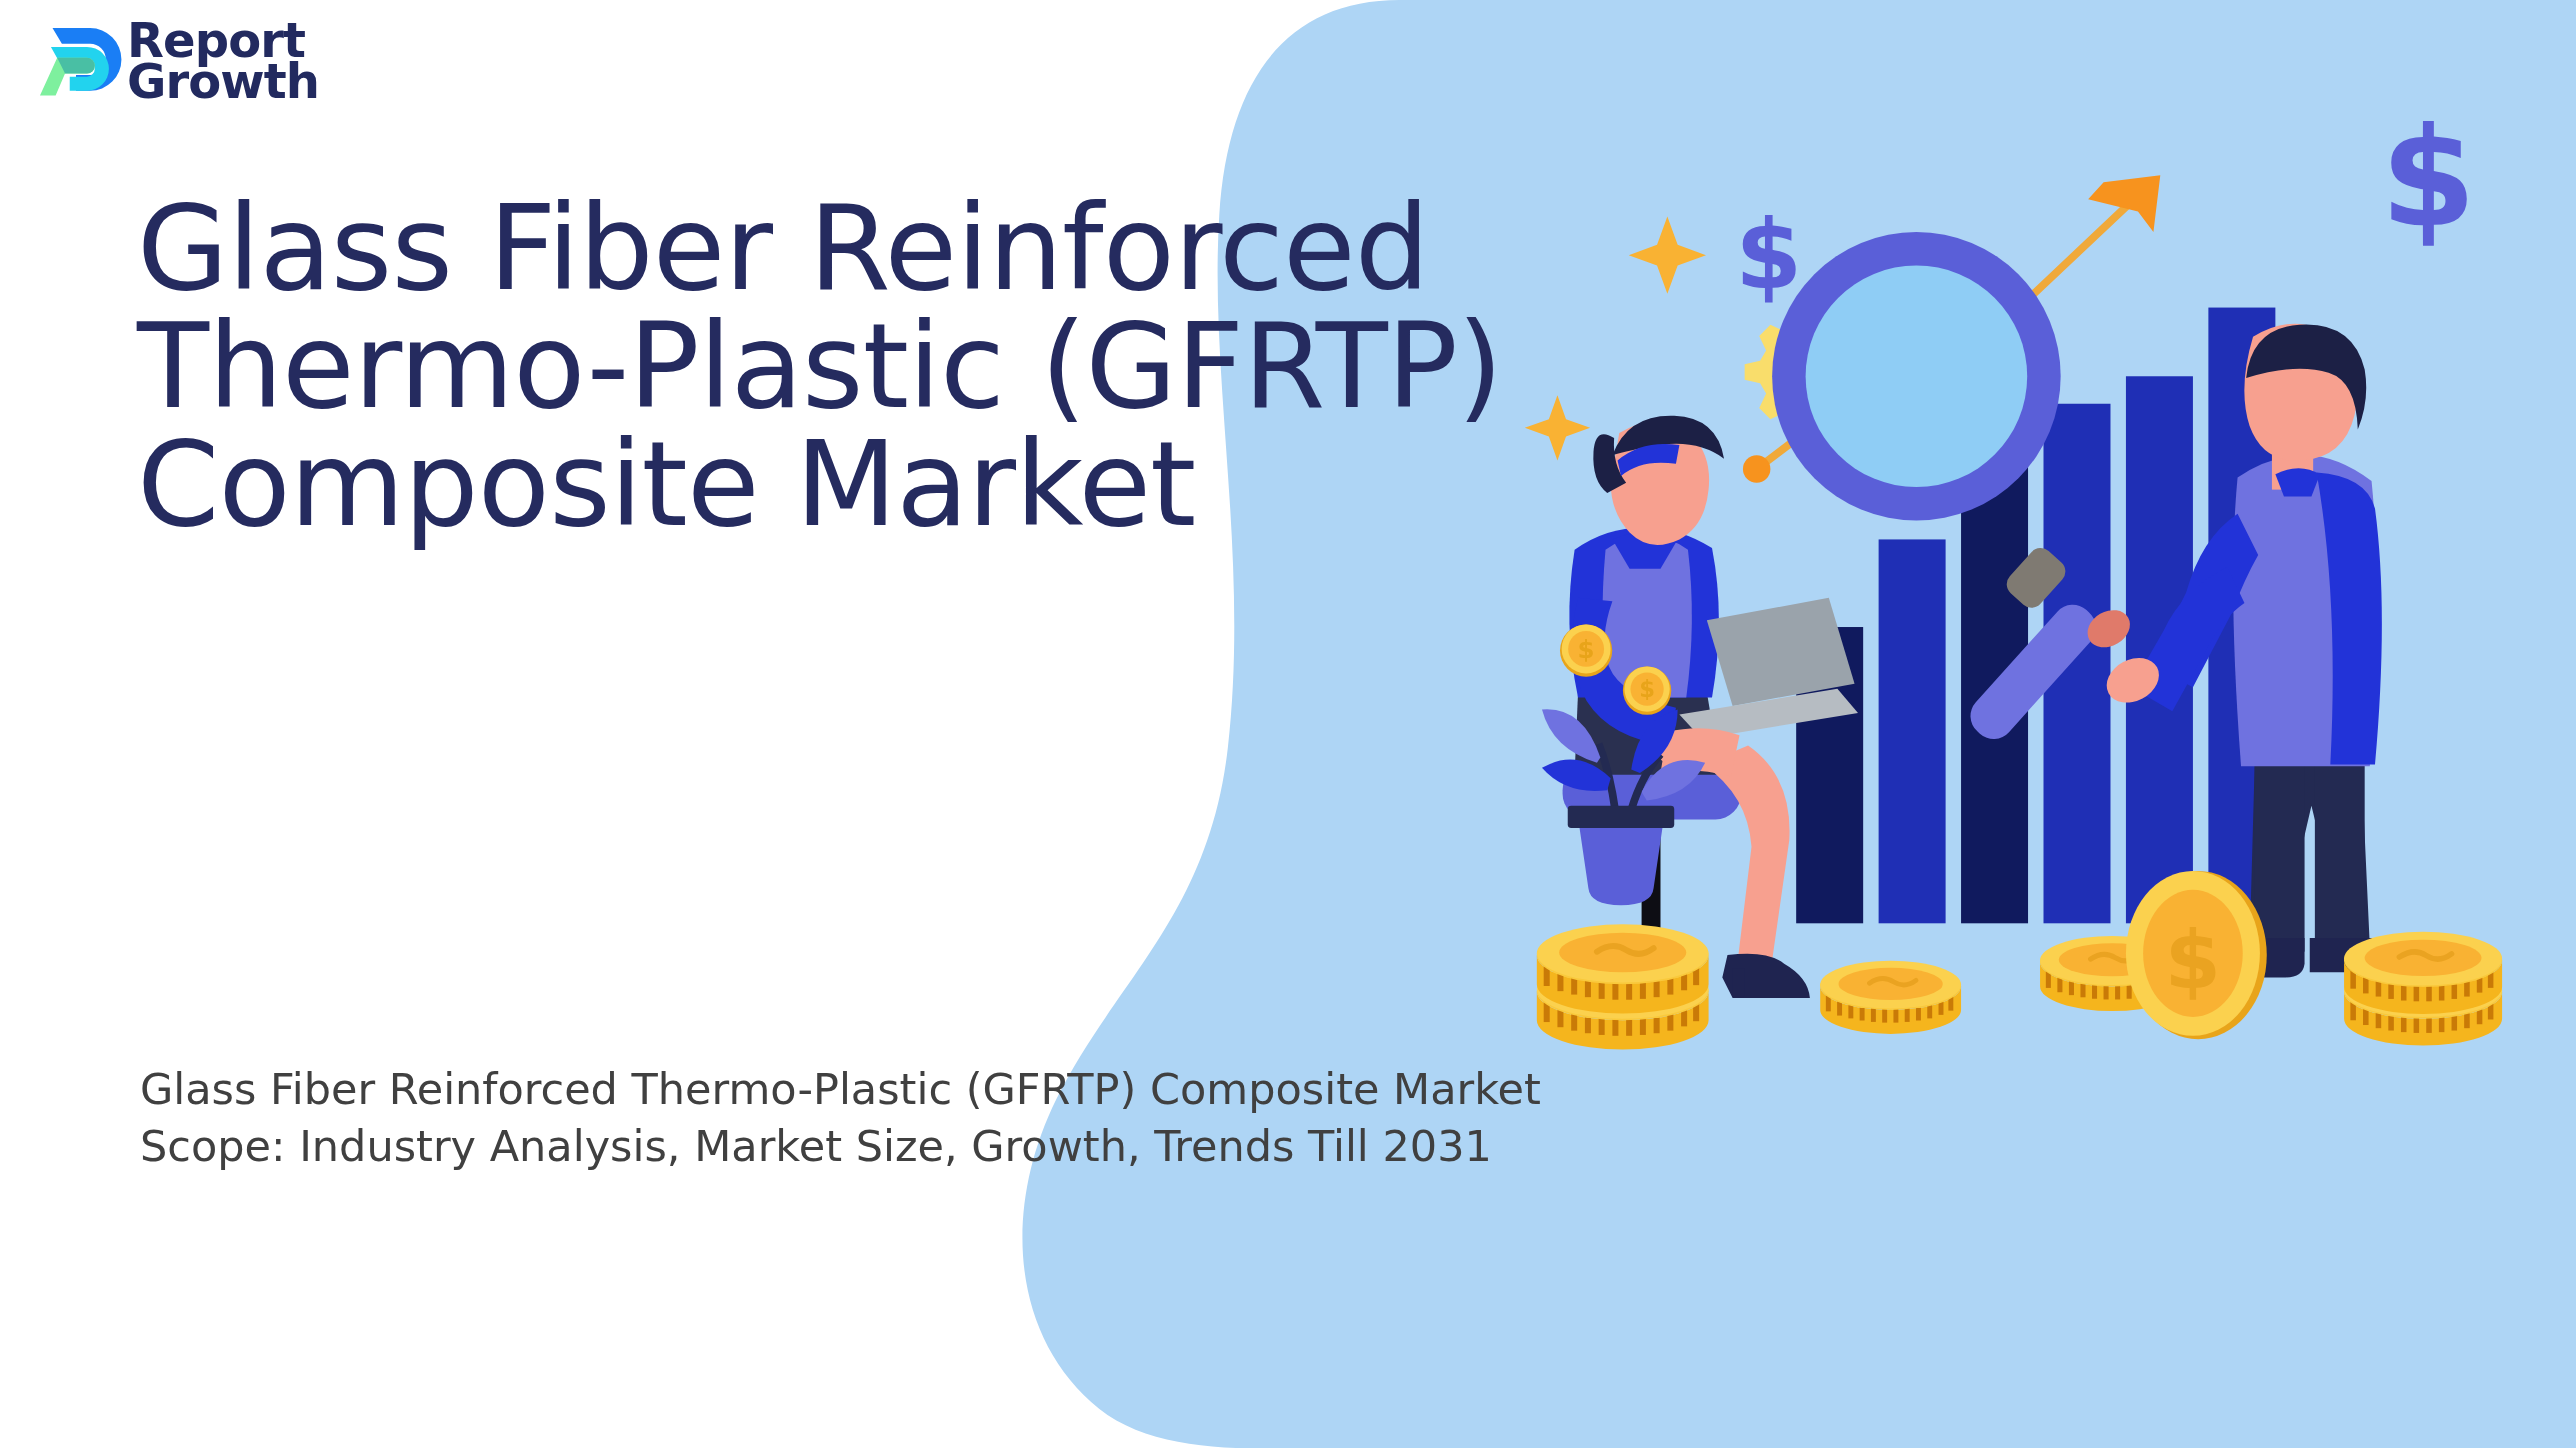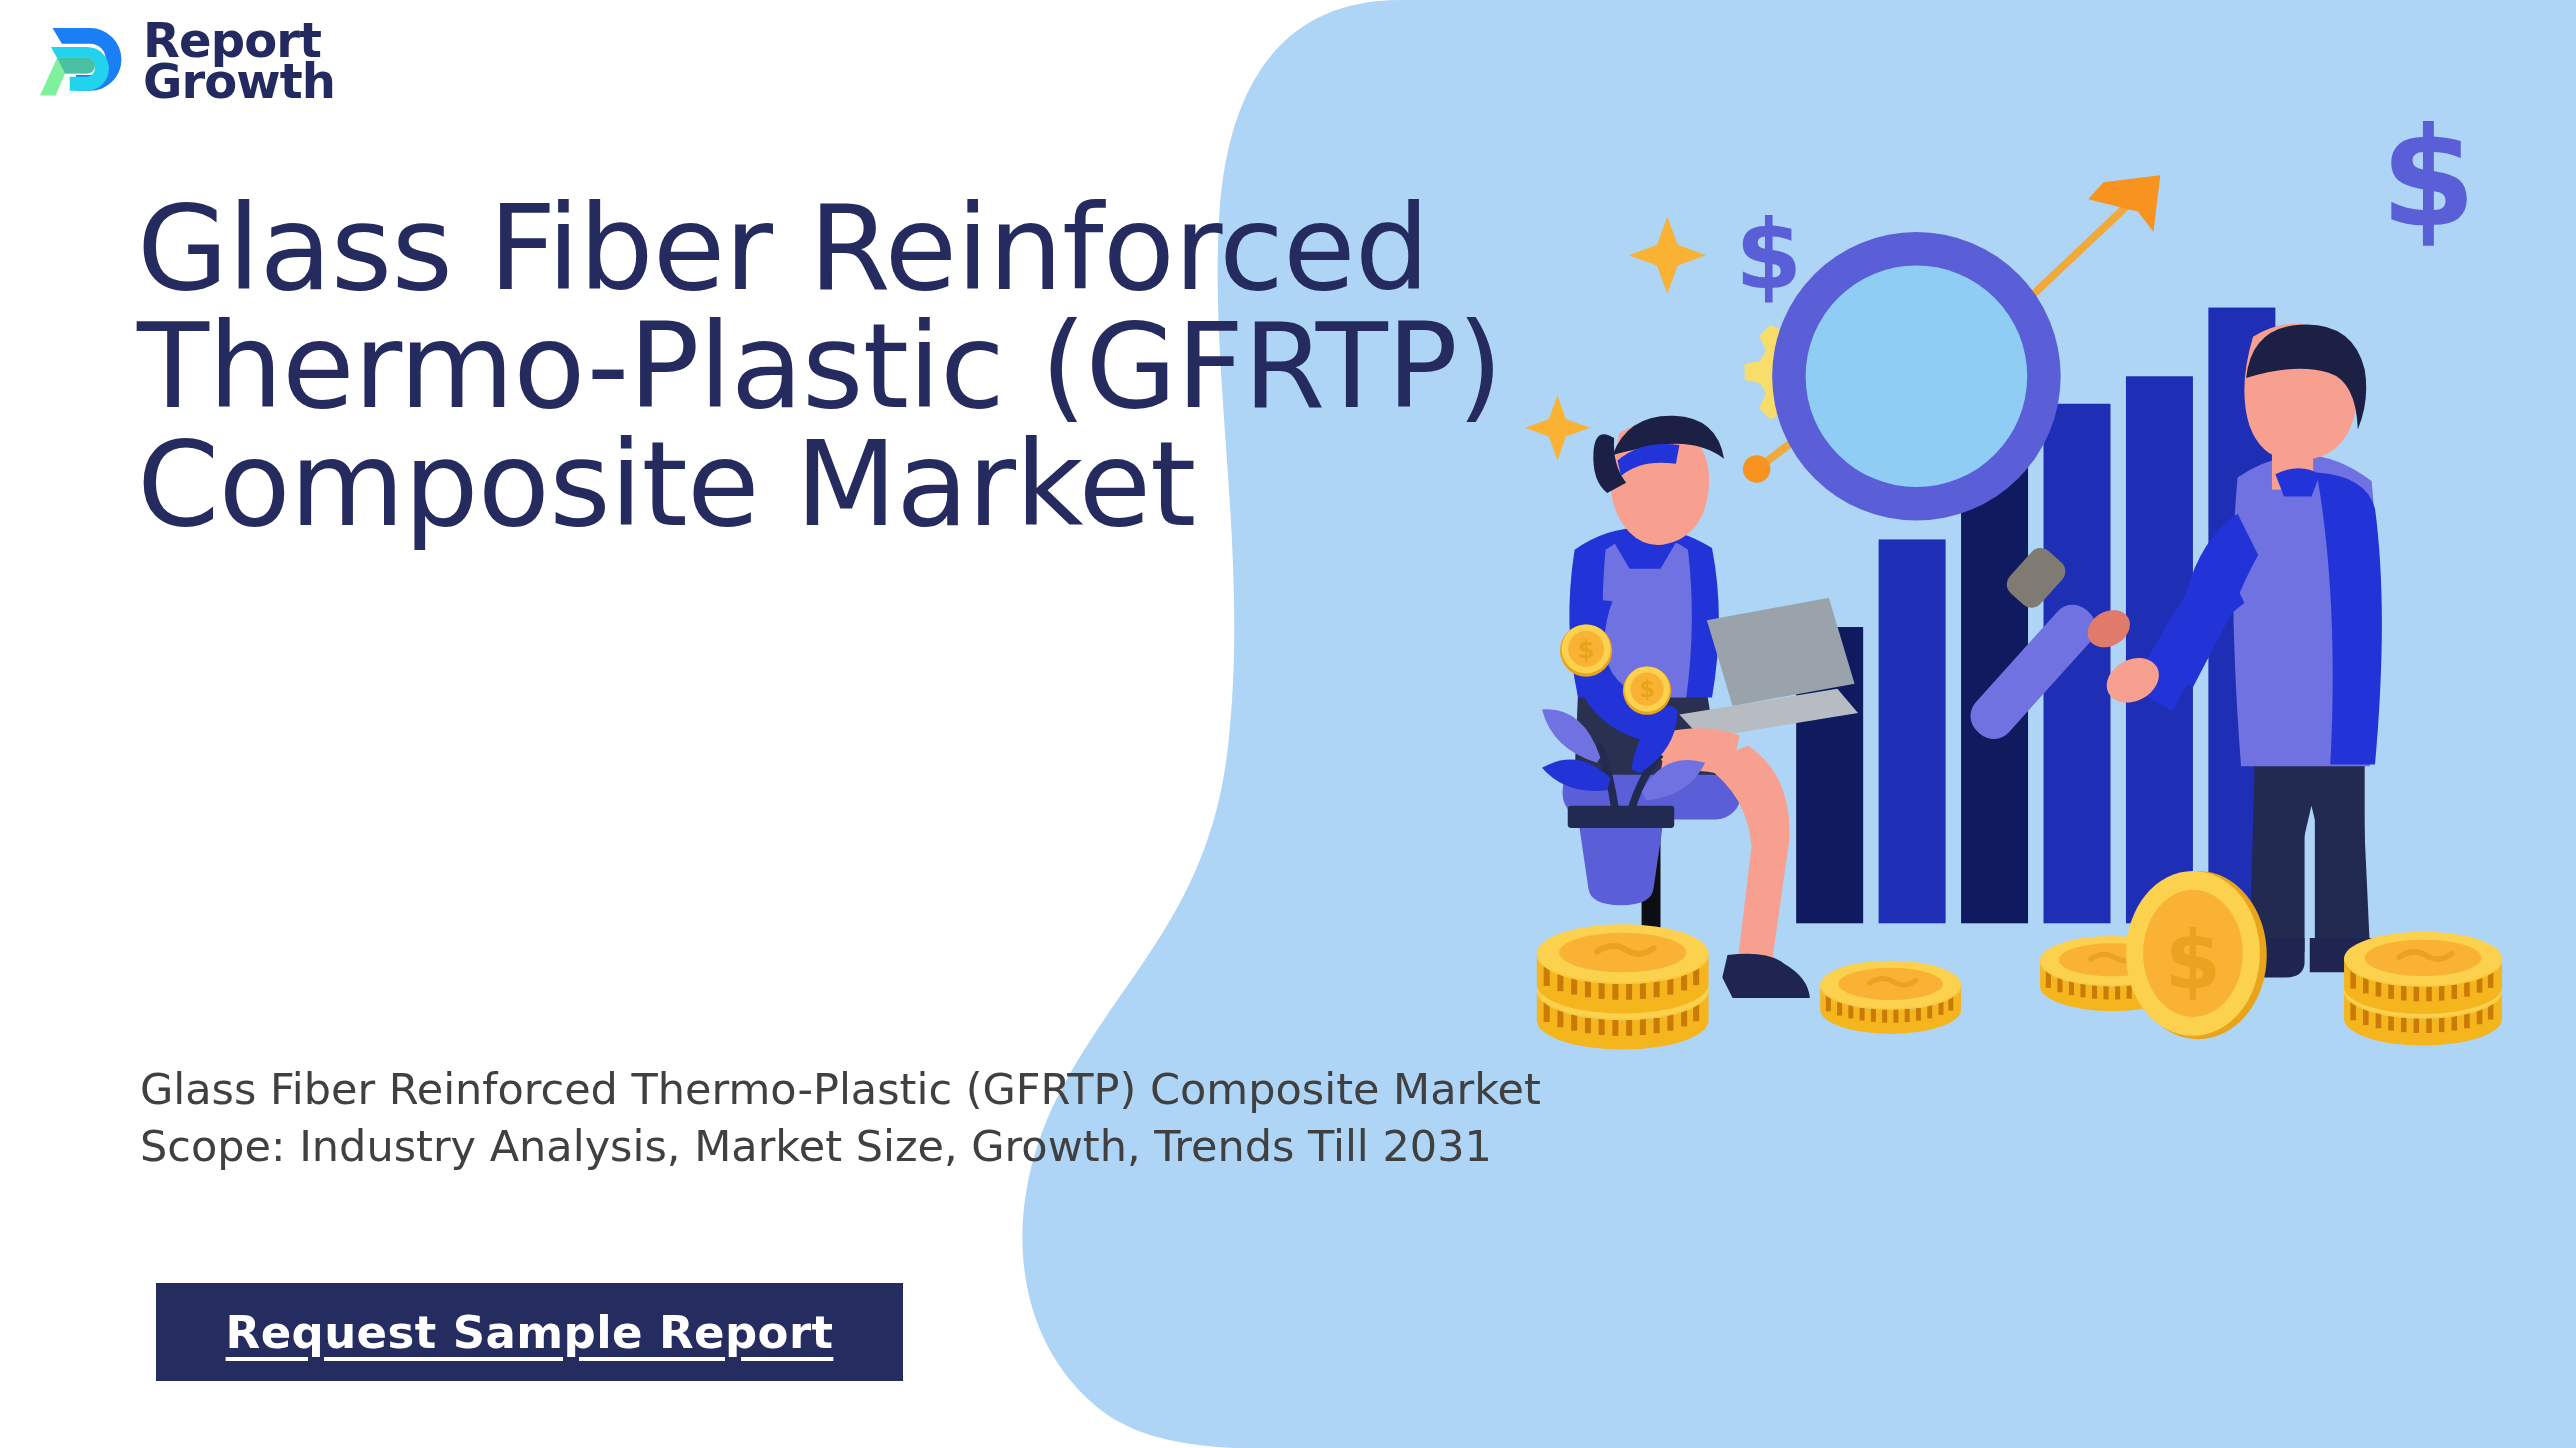--- a/index.html
+++ b/index.html
@@ -12,21 +12,21 @@
   }
   .stage{position:absolute;inset:0;width:2576px;height:1449px;overflow:hidden;background:#fff;}
 
   
   .blob{position:absolute;left:0;top:0;width:2576px;height:1449px;}
 
   
   .illus{position:absolute;left:1511px;top:86px;width:1065px;height:979px;}
 
   
-  .logo-wrap{position:absolute;left:29px;top:13.7px;display:flex;align-items:center;gap:20px;}
+  .logo-wrap{position:absolute;left:29px;top:13.7px;display:flex;align-items:center;gap:4px;}
   .logo-mark{width:94px;height:94px;}
   .logo-text{
     font-family:"DejaVu Sans", sans-serif;
     font-weight:bold;color:#222a5f;
     font-size:48px;line-height:0.84;letter-spacing:-0.9px;
   }
 
   
   .headline{
     position:absolute;left:137px;top:110px;width:1477px;
@@ -297,18 +297,15 @@
     <div class="logo-text">
       <div>Report</div>
       <div>Growth</div>
     </div>
   </div>
 
   <h1 class="headline">Glass Fiber Reinforced Thermo-Plastic (GFRTP) Composite Market</h1>
 
   <p class="subtitle">Glass Fiber Reinforced Thermo-Plastic (GFRTP) Composite Market Scope: Industry Analysis, Market Size, Growth, Trends Till 2031</p>
 
-  <button class="cta">
-    <span class="cta-label">Request Sample Report</span>
-  </button>
 
 </div>
 
 
 </body></html>

